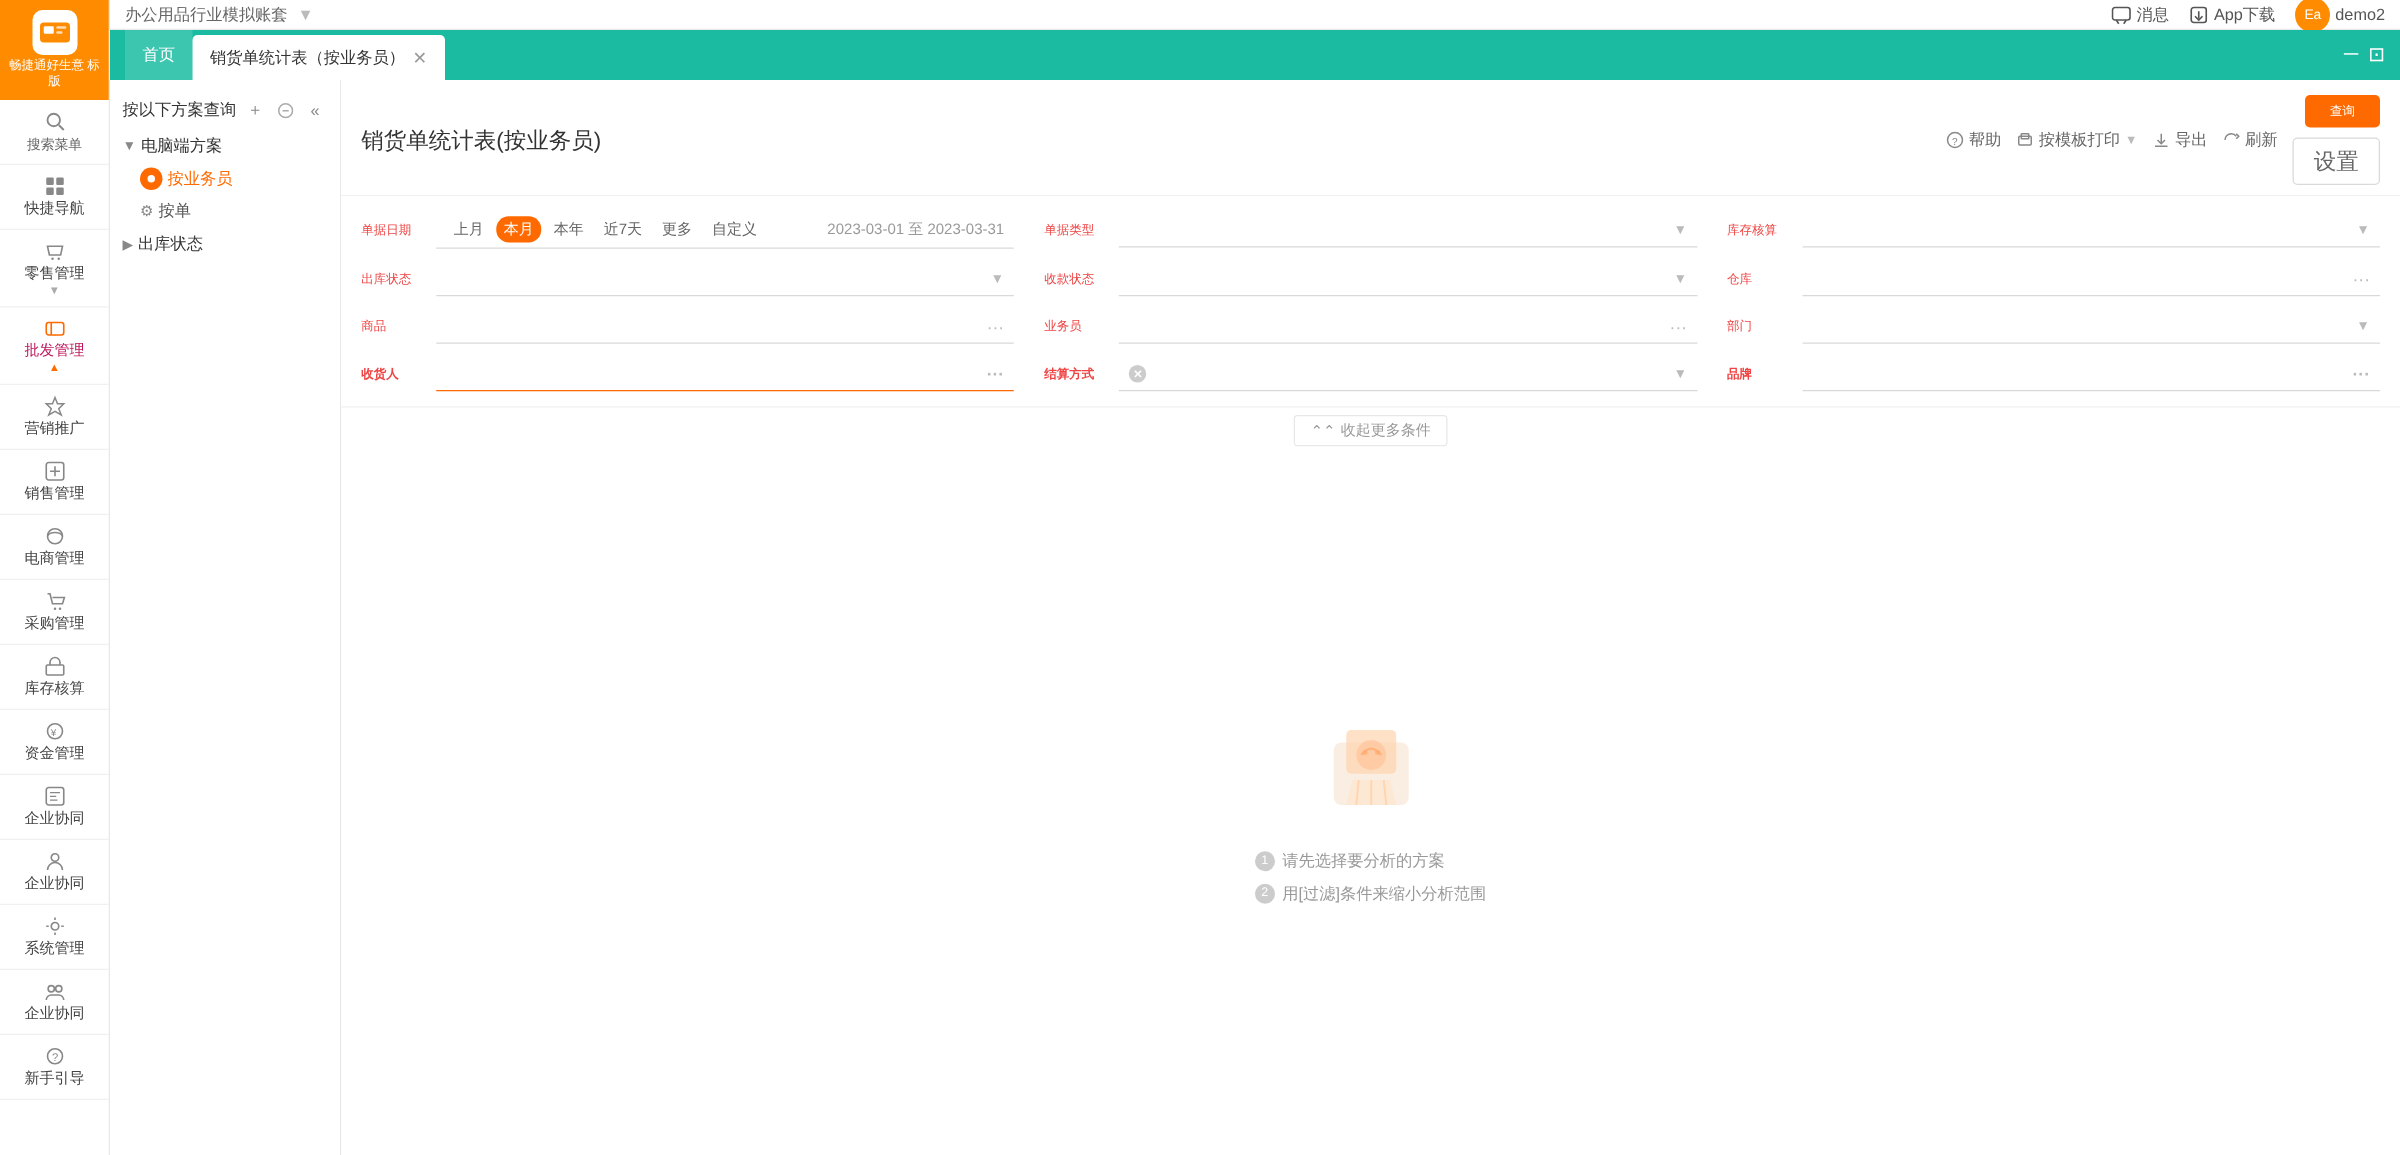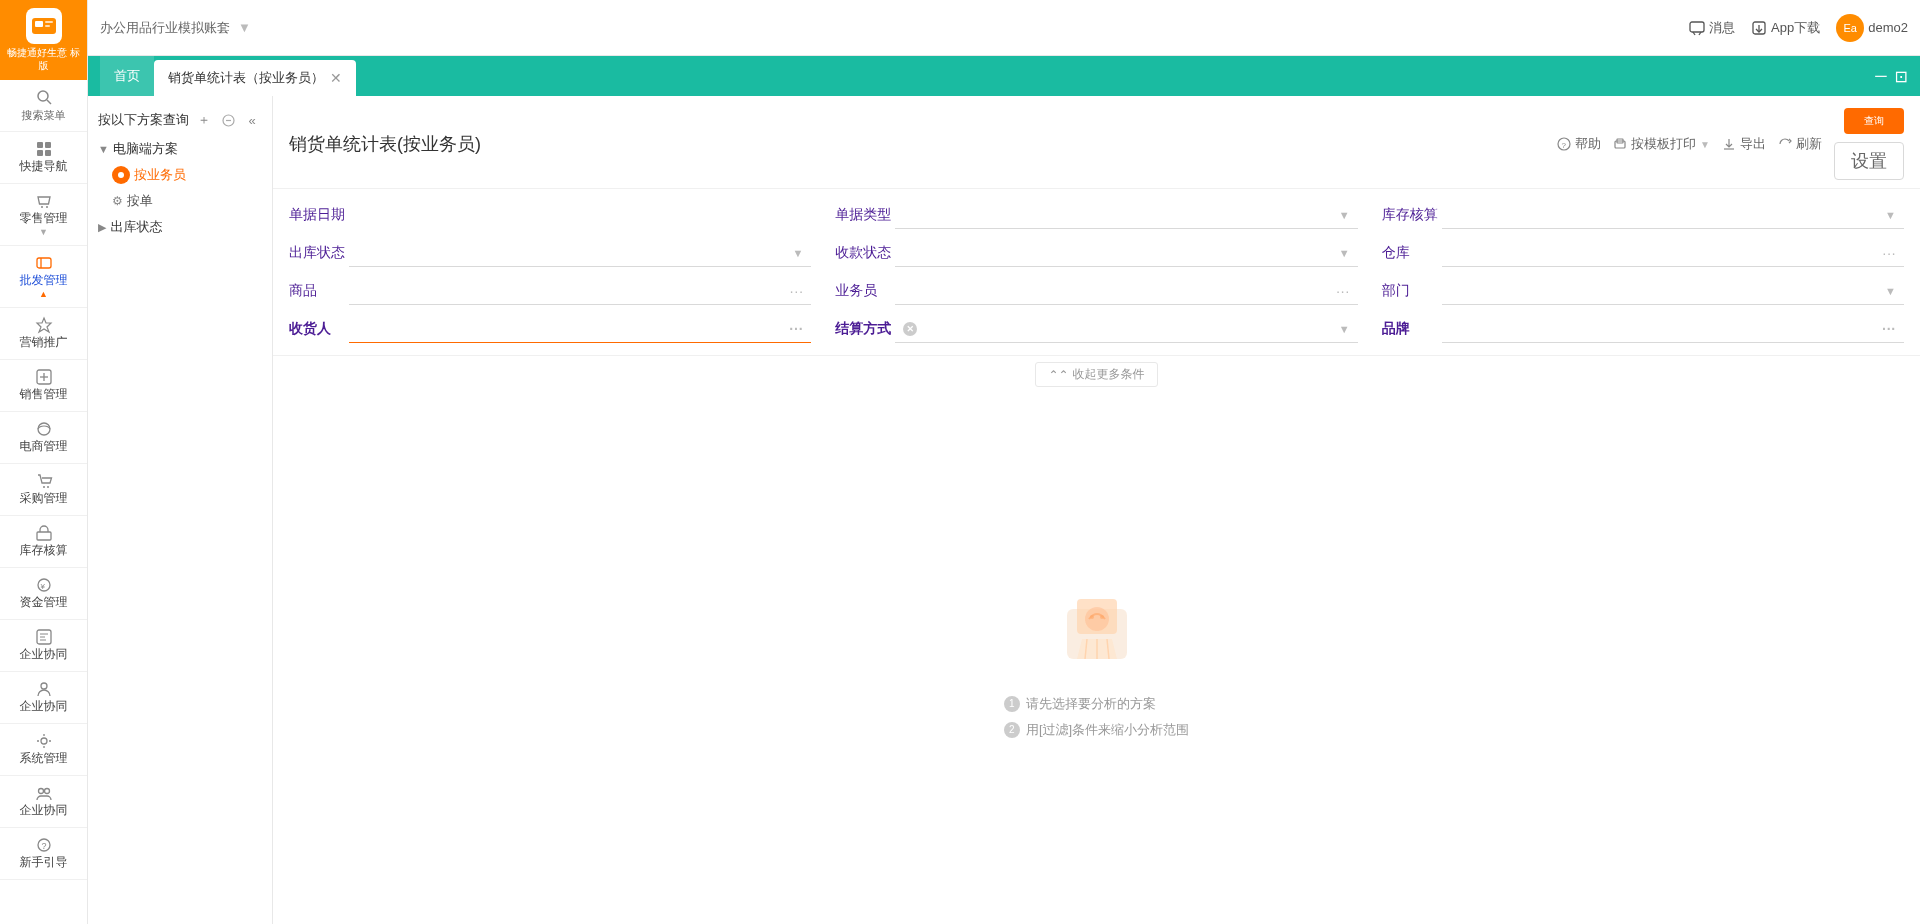--- a/index.html
+++ b/index.html
@@ -13,21 +13,21 @@
     .sidebar-logo-text { color: #fff; font-size: 10px; margin-top: 2px; text-align: center; line-height: 1.3; }
     .sidebar-search { width: 100%; padding: 6px 0; border-bottom: 1px solid #f0f0f0; display: flex; flex-direction: column; align-items: center; cursor: pointer; }
     .sidebar-search span { font-size: 11px; color: #666; margin-top: 2px; }
     .sidebar-item { width: 100%; display: flex; flex-direction: column; align-items: center; padding: 8px 4px; cursor: pointer; font-size: 12px; color: #444; border-bottom: 1px solid #f0f0f0; }
     .sidebar-item.active { color: #ff6a00; }
 
     
     .main { flex: 1; display: flex; flex-direction: column; overflow: hidden; }
 
     
-    .topbar { height: 56px; background: #fff; display: flex; align-items: center; padding: 0 12px; border-bottom: 1px solid #e8e8e8; justify-content: space-between; }
+    .topbar { height: 24px; background: #fff; display: flex; align-items: center; padding: 0 12px; border-bottom: 1px solid #e8e8e8; justify-content: space-between; }
     .topbar-left { display: flex; align-items: center; gap: 8px; color: #666; font-size: 13px; }
     .topbar-right { display: flex; align-items: center; gap: 16px; }
     .topbar-right-item { display: flex; align-items: center; gap: 4px; color: #555; font-size: 13px; cursor: pointer; }
     .user-avatar { width: 28px; height: 28px; border-radius: 50%; background: #ff8c00; display: flex; align-items: center; justify-content: center; color: #fff; font-size: 11px; overflow: hidden; }
 
     
     .tabbar { height: 40px; background: #1abba1; display: flex; align-items: center; padding: 0 0 0 12px; }
     .tab { display: flex; align-items: center; padding: 0 14px; height: 40px; color: #fff; font-size: 13px; cursor: pointer; position: relative; gap: 6px; }
     .tab.home { background: rgba(255,255,255,0.15); }
     .tab.active { background: #fff; color: #333; border-radius: 4px 4px 0 0; margin-top: 4px; height: 36px; }
@@ -58,21 +58,21 @@
     .page-title { font-size: 18px; color: #333; font-weight: 500; }
     .page-header-actions { display: flex; align-items: center; gap: 12px; }
     .header-action { display: flex; align-items: center; gap: 4px; color: #666; font-size: 13px; cursor: pointer; }
     .btn-query { background: #ff6a00; color: #fff; border: none; padding: 6px 20px; border-radius: 4px; cursor: pointer; font-size: 10px; }
     .btn-set { background: #fff; color: #666; border: 1px solid #d9d9d9; padding: 6px 16px; border-radius: 4px; cursor: pointer; font-size: 18px; margin-top: 4px; }
 
     
     .filter-area { padding: 12px 16px; background: #fff; border-bottom: 1px solid #f0f0f0; }
     .filter-row { display: flex; align-items: center; margin-bottom: 10px; gap: 0; }
     .filter-item { display: flex; align-items: center; flex: 1; }
-    .filter-label { color: #4c1d95; font-size: 14px; white-space: nowrap; min-width: 60px; }
+    .filter-label { color: #ef4444; font-size: 10px; white-space: nowrap; min-width: 60px; }
     .filter-control { flex: 1; border-bottom: 1px solid #d9d9d9; padding: 4px 8px; display: flex; align-items: center; justify-content: space-between; cursor: pointer; position: relative; min-height: 28px; }
     .filter-control.active-border { border-bottom-color: #ff6a00; }
     .filter-control-text { color: #999; font-size: 13px; }
     .filter-chevron { color: #bbb; font-size: 11px; }
     .filter-dots { color: #bbb; font-size: 14px; }
     .filter-divider { width: 24px; }
     .date-badges { display: flex; align-items: center; gap: 4px; margin-right: 6px; }
     .date-badge { padding: 2px 6px; border-radius: 3px; font-size: 12px; cursor: pointer; color: #666; }
     .date-badge.active { background: #ff6a00; color: #fff; border-radius: 10px; }
     .date-range { font-size: 12px; color: #999; }
@@ -133,21 +133,21 @@
       </svg>
     <span>零售管理</span>
     <span style="font-size:9px;color:#aaa;">▼</span>
   </div>
 
   <div class="sidebar-item active">
     <svg width="18" height="18" viewBox="0 0 18 18" fill="none">
         <rect x="2" y="4" width="14" height="10" rx="2" stroke="#ff6a00" stroke-width="1.3"></rect>
         <line x1="6" y1="4" x2="6" y2="14" stroke="#ff6a00" stroke-width="1.3"></line>
       </svg>
-    <span style="color:#1d4ed8;">批发管理</span>
+    <span style="color:#be185d;">批发管理</span>
     <span style="font-size:9px;color:#ff6a00;">▲</span>
   </div>
 
   <div class="sidebar-item">
     <svg width="18" height="18" viewBox="0 0 18 18" fill="none">
         <polygon points="9,2 11,7 16,7 12,11 14,16 9,13 4,16 6,11 2,7 7,7" stroke="#888" stroke-width="1.2" fill="none"></polygon>
       </svg>
     <span>营销推广</span>
   </div>
 
@@ -363,20 +363,31 @@
             <button class="btn-set">设置</button>
           </div>
         </div>
       </div>
 
       <div class="filter-area">
 
         <div class="filter-row">
           <div class="filter-item">
             <span class="filter-label">单据日期</span>
+            <div class="filter-control">
+              <div class="date-badges">
+                <span class="date-badge">上月</span>
+                <span class="date-badge active">本月</span>
+                <span class="date-badge">本年</span>
+                <span class="date-badge">近7天</span>
+                <span class="date-badge">更多</span>
+                <span class="date-badge">自定义</span>
+              </div>
+              <span class="date-range">2023-03-01 至 2023-03-31</span>
+            </div>
           </div>
           <div class="filter-divider"></div>
           <div class="filter-item">
             <span class="filter-label">单据类型</span>
             <div class="filter-control">
               <span class="filter-control-text"></span>
               <span class="filter-chevron">▼</span>
             </div>
           </div>
           <div class="filter-divider"></div>

